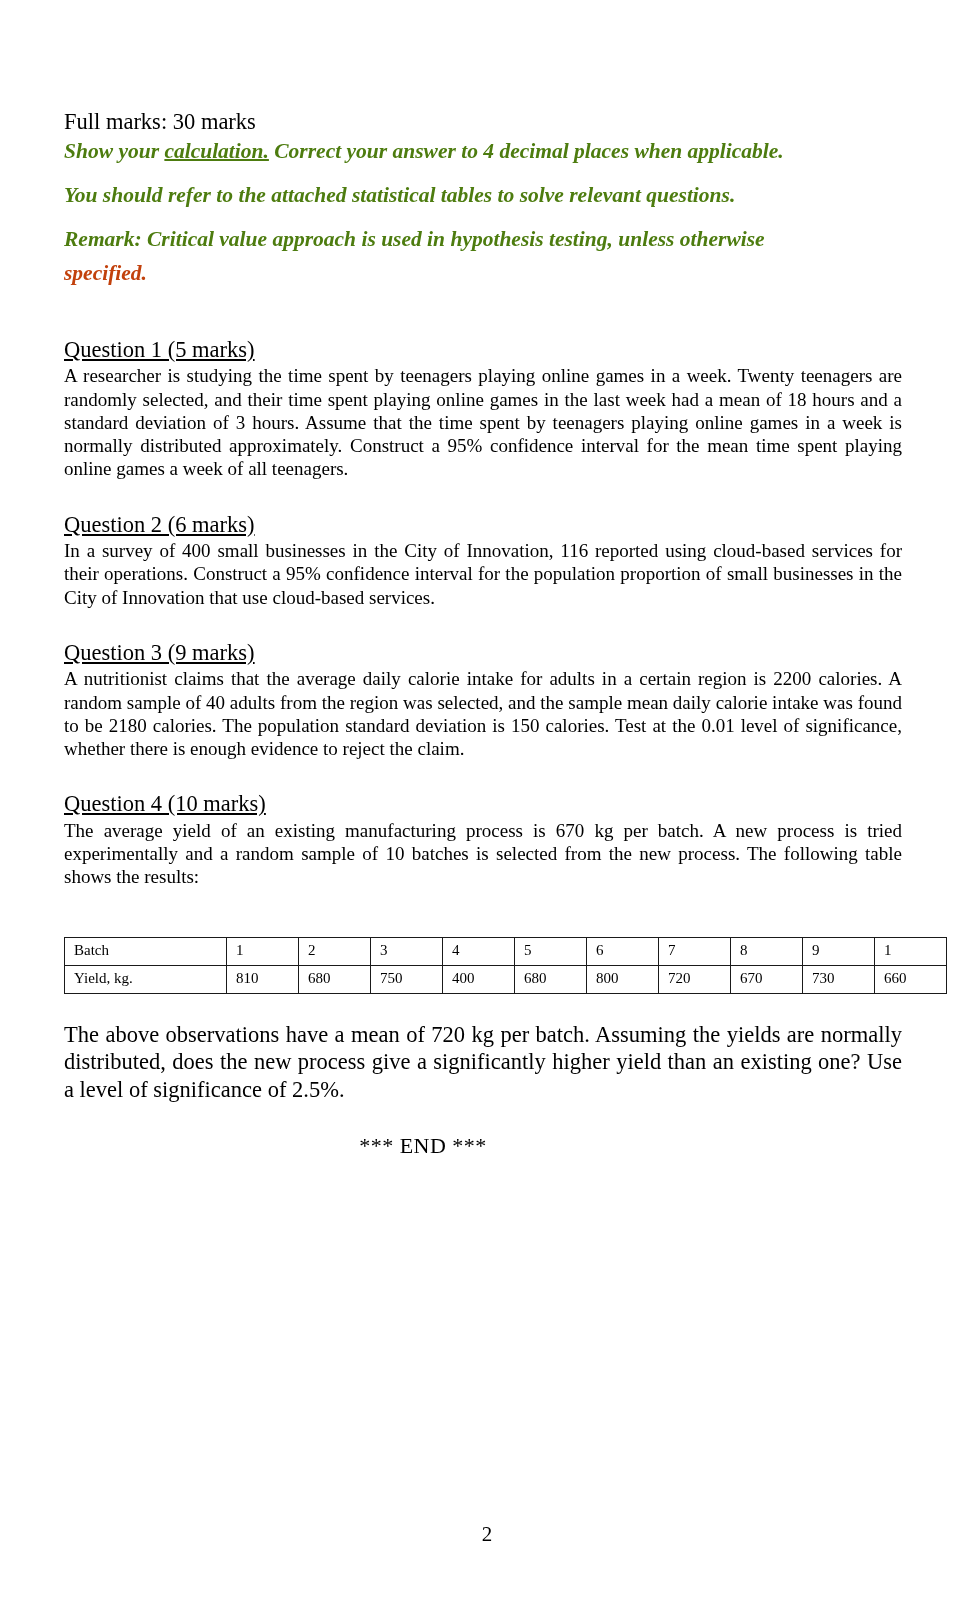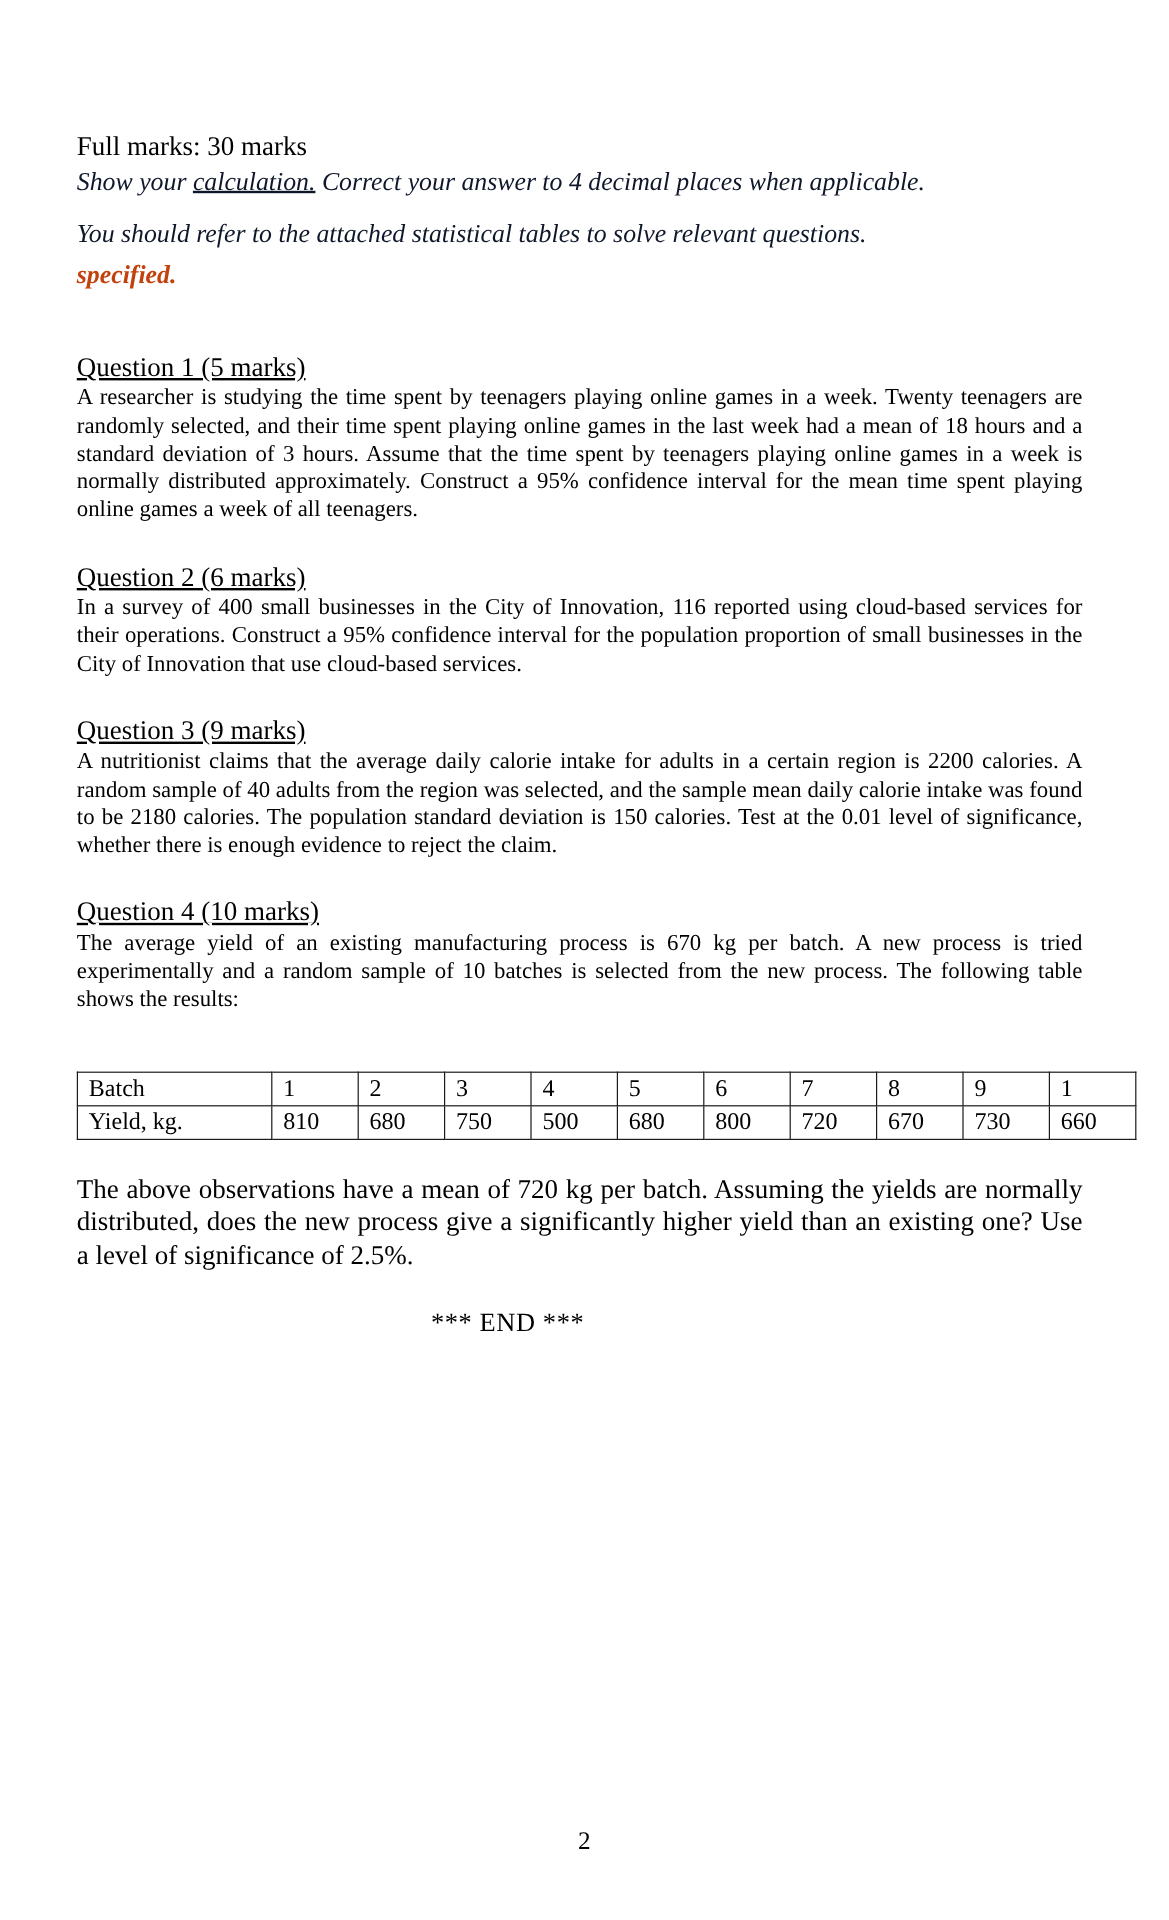--- a/index.html
+++ b/index.html
@@ -30,22 +30,22 @@
     width: 838px;
   }
   
   .hdr-plain {
     font-size: 22.5px;
     line-height: 1.25;
     margin: 0 0 2px 0;
     text-align: left;
   }
   .hdr-red {
-    color: #0f172a;
-    font-weight: normal;
+    color: #4d7c0f;
+    font-weight: bold;
     font-style: italic;
     font-size: 21.5px;
     line-height: 1.30;
     margin: 0;
     text-align: justify;
     text-justify: inter-word;
   }
   .hdr-red.spaced {
     margin-top: 16px;
   }
@@ -87,21 +87,21 @@
     hyphens: none;
   }
   
   .tbl-wrap {
     margin-top: 26px;
   }
   table.batch-table {
     border-collapse: collapse;
     table-layout: fixed;
     width: 772px;
-    font-size: 20px;
+    font-size: 15px;
     margin-top: 48px;
   }
   table.batch-table td {
     border: 1.3px solid #1a1a1a;
     height: 27px;
     padding: 0 0 0 9px;
     vertical-align: middle;
     line-height: 1.05;
     white-space: nowrap;
   }
@@ -142,20 +142,21 @@
 <div class="page">
   <div class="content">
 
     <div>
       <p class="hdr-plain">Full marks: 30 marks</p>
 
       <p class="hdr-red"><span>Show your </span><u>calculation.</u><span>  Correct your answer to 4 decimal places when applicable.</span></p>
 
       <p class="hdr-red spaced">You should refer to the attached statistical tables to solve relevant questions.</p>
 
+      <p class="hdr-red remark">Remark: Critical value approach is used in hypothesis testing, unless otherwise</p>
       <p class="hdr-red-cont">specified.</p>
     </div>
 
     <div class="q-block" style="margin-top:48px;">
       <div><span class="q-title">Question 1 (5 marks)</span></div>
       <p class="q-body">A researcher is studying the time spent by teenagers playing online games in a week. Twenty teenagers are randomly selected, and their time spent playing online games in the last week had a mean of 18 hours and a standard deviation of 3 hours.  Assume that the time spent by teenagers playing online games in a week is normally distributed approximately.  Construct a 95% confidence interval for the mean time spent playing online games a week of all teenagers.</p>
     </div>
 
     <div class="q-block">
       <div><span class="q-title">Question 2 (6 marks)</span></div>
@@ -186,21 +187,21 @@
             <td class="val">7</td>
             <td class="val">8</td>
             <td class="val">9</td>
             <td class="val">1</td>
           </tr>
           <tr>
             <td class="lbl">Yield, kg.</td>
             <td class="val">810</td>
             <td class="val">680</td>
             <td class="val">750</td>
-            <td class="val">500</td>
+            <td class="val">400</td>
             <td class="val">680</td>
             <td class="val">800</td>
             <td class="val">720</td>
             <td class="val">670</td>
             <td class="val">730</td>
             <td class="val">660</td>
           </tr>
         </tbody>
       </table>
     </div>

